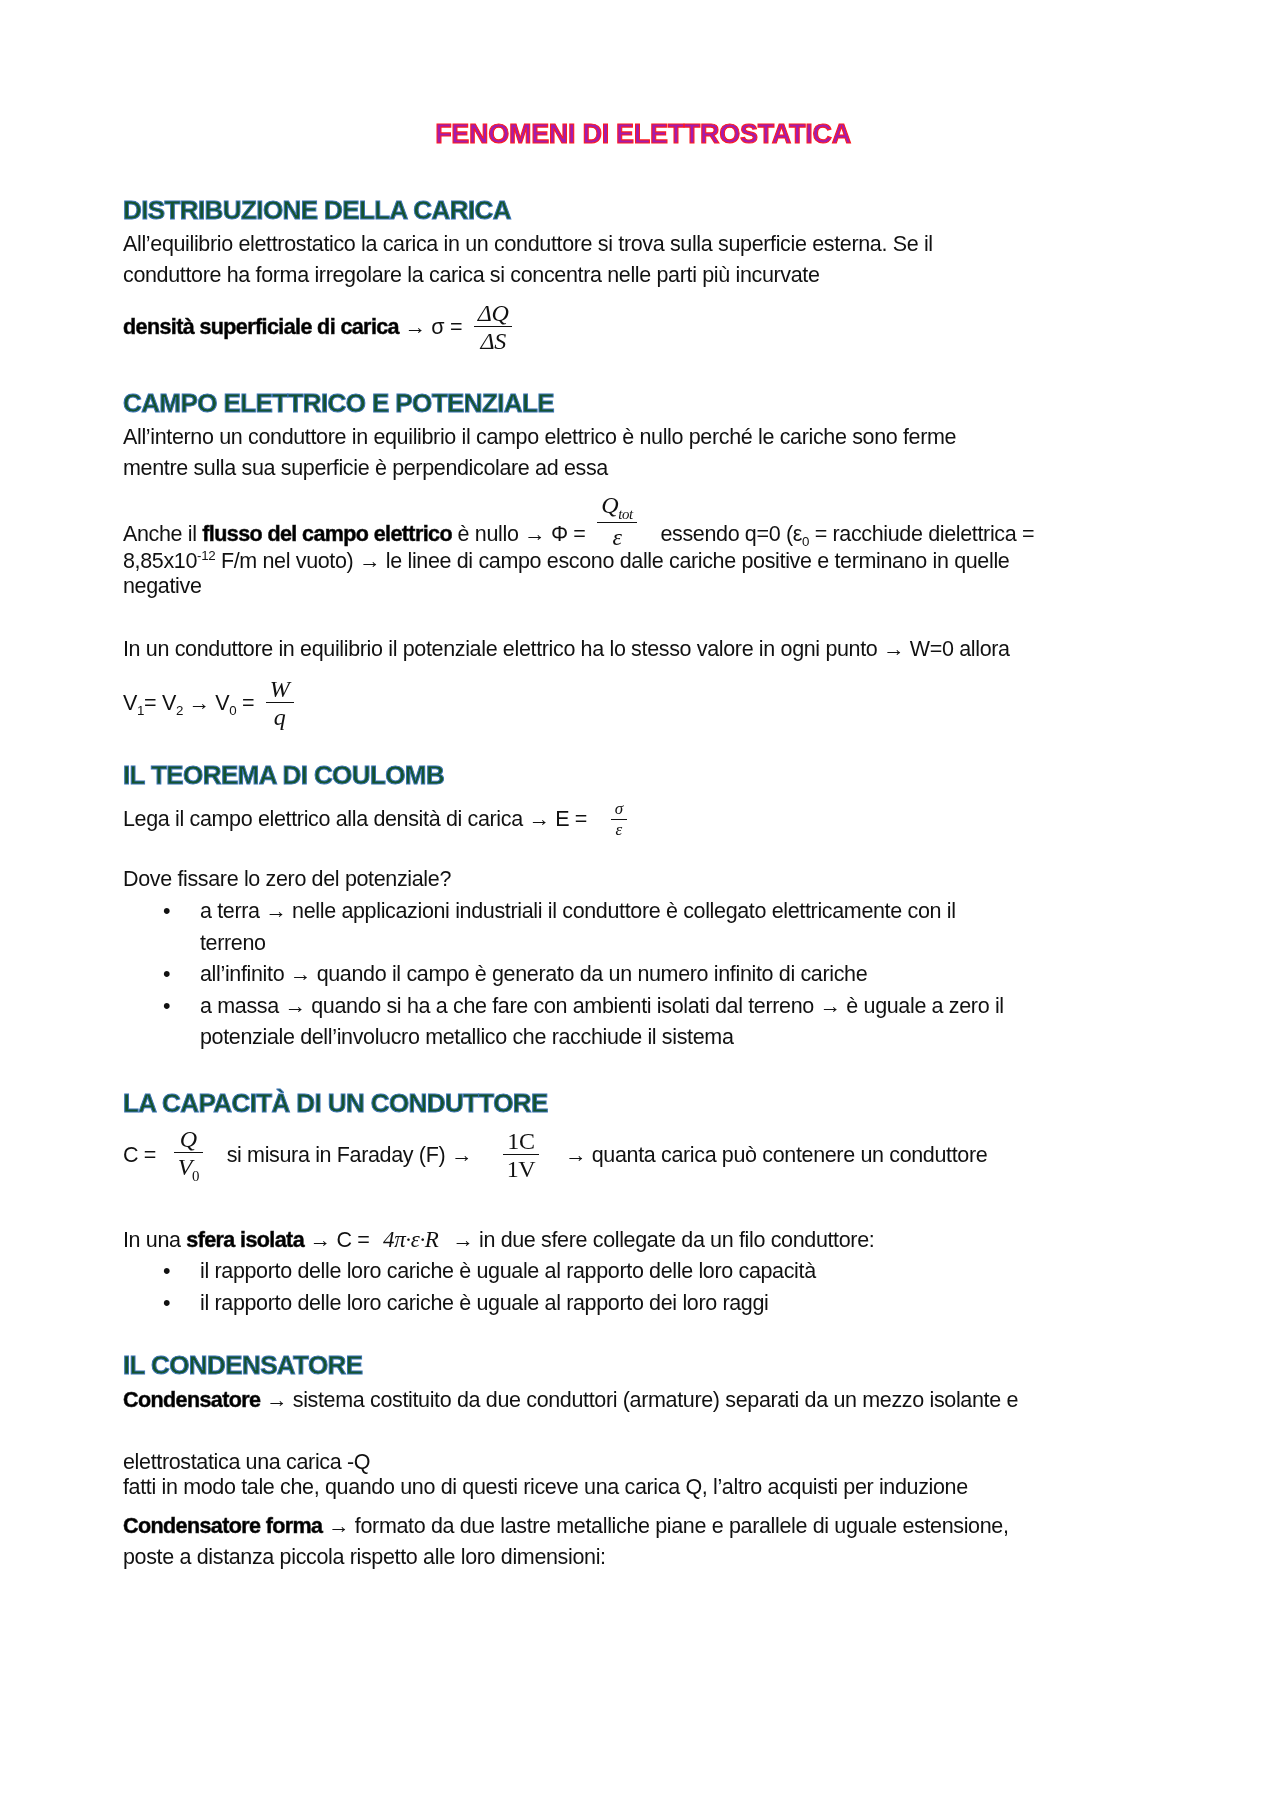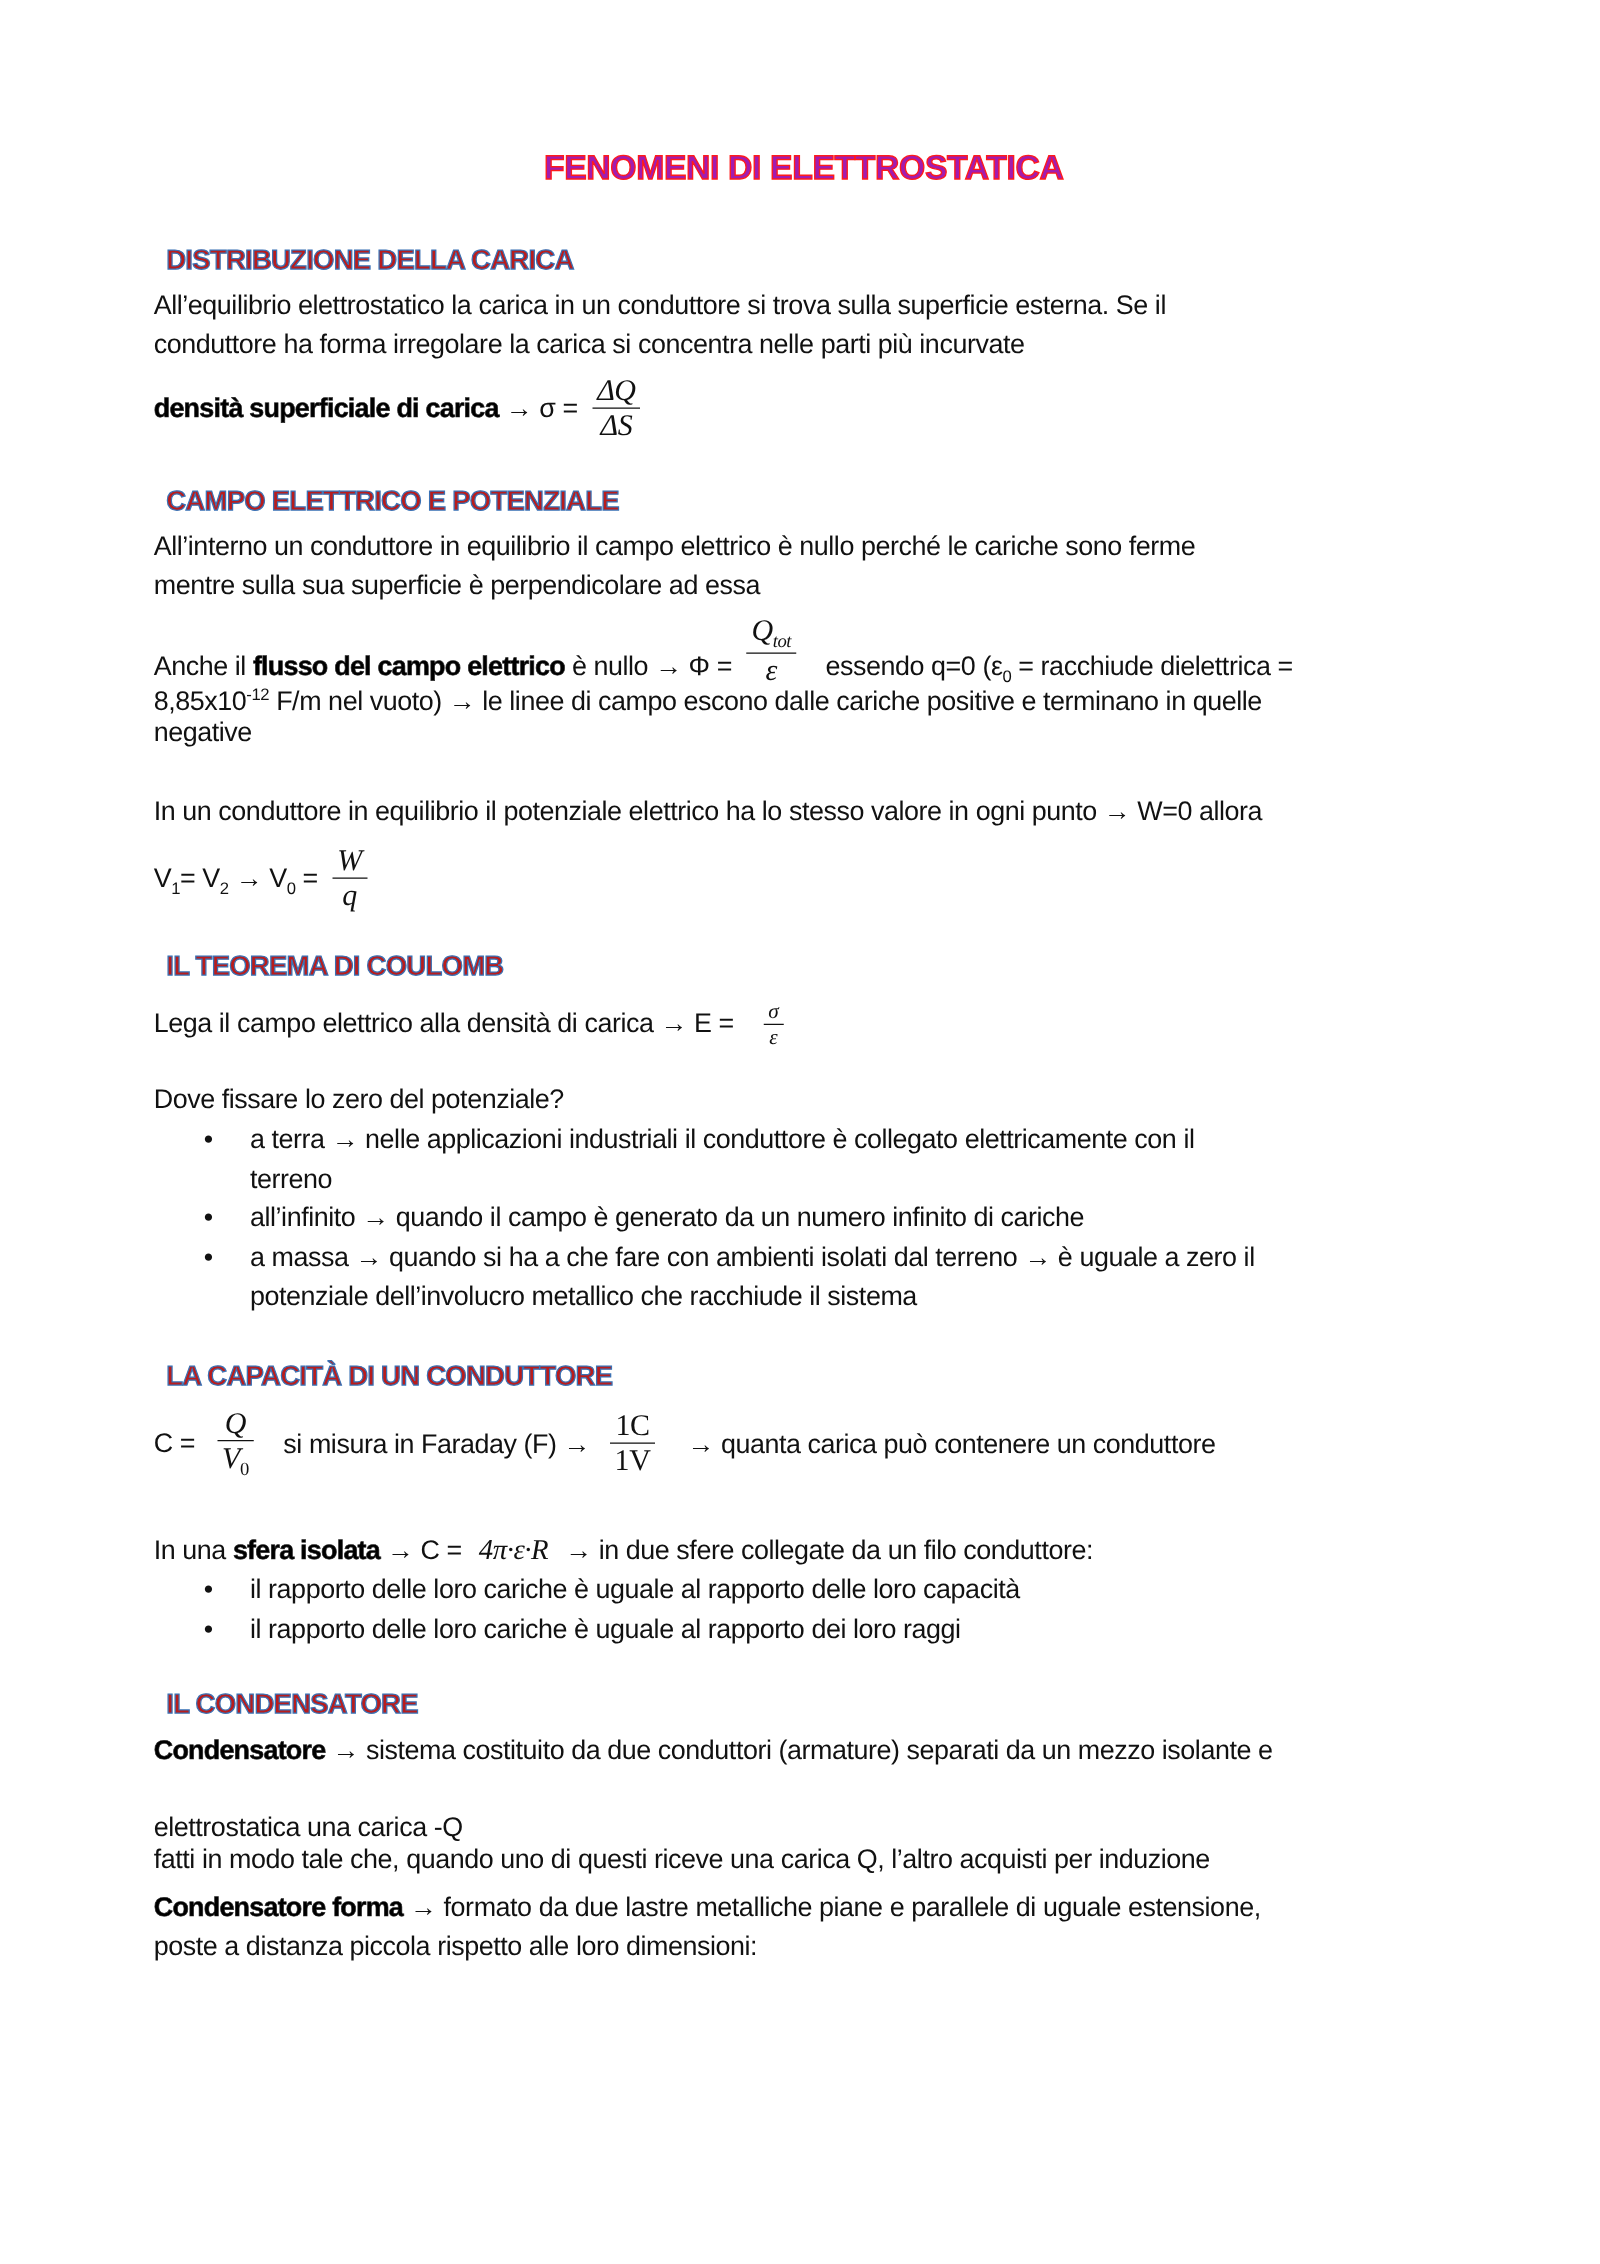--- a/index.html
+++ b/index.html
@@ -2,22 +2,22 @@
 <html><head>
   <meta charset="utf-8">
   <style>
     html, body { margin: 0; padding: 0; background: #ffffff; }
     body { width: 1280px; height: 1811px; position: relative; overflow: hidden;
            font-family: "Liberation Sans", "DejaVu Sans", sans-serif; color: #111; }
     .page { position: absolute; left: 123px; top: 0; width: 1040px; }
     .title { position: absolute; left: 0; width: 1040px; top: 119px; text-align: center;
              font-size: 27px; letter-spacing: -0.3px; font-weight: bold;
              color: #a21caf; -webkit-text-stroke: 1.1px #ff1a1a; }
-    .h { position: absolute; left: 10px; font-size: 22px; font-weight: bold; letter-spacing: -0.6px;
-         color: #b91c1c; -webkit-text-stroke: 1px #3a72b5; white-space: nowrap; }
+    .h { position: absolute; left: 0; font-size: 26px; font-weight: bold; letter-spacing: -0.6px;
+         color: #14532d; -webkit-text-stroke: 1px #3a72b5; white-space: nowrap; }
     .p { position: absolute; left: 0; font-size: 21.5px; line-height: 31.5px; white-space: nowrap;
          letter-spacing: -0.35px; }
     .term { font-weight: bold; color: #000000; -webkit-text-stroke: 0.5px #222; letter-spacing: -0.6px; }
     .math { font-family: "Liberation Serif", "DejaVu Serif", serif; font-style: italic; }
     .frac { display: inline-block; vertical-align: middle; text-align: center; margin: 0 6px;
             font-family: "Liberation Serif", "DejaVu Serif", serif; font-style: italic; }
     .frac .num { display: block; border-bottom: 1.3px solid #111; padding: 0 4px; line-height: 1.1; }
     .frac .den { display: block; padding: 0 4px; line-height: 1.2; }
     .frac.big { font-size: 24px; }
     .frac.small { font-size: 24px; }
@@ -86,21 +86,21 @@
   </div>
 
   <div class="h" style="top:1088px">LA CAPACITÀ DI UN CONDUTTORE</div>
   <div class="p" style="top:1126px">
     <span>C = </span>
     <span class="frac big" style="margin-left:12px">
       <span class="num">Q</span>
       <span class="den"><span>V</span><sub style="font-style:normal">0</sub></span>
     </span>
     <span style="margin-left:12px">si misura in Faraday (F) → </span>
-    <span class="frac big" style="font-style:normal; margin-left:10px">
+    <span class="frac big" style="font-style:normal; margin-left:25px">
       <span class="num">1C</span>
       <span class="den">1V</span>
     </span>
     <span style="margin-left:14px">→ quanta carica può contenere un conduttore</span>
   </div>
   <div class="p" style="top:1224px">
     <span>In una </span><span class="term">sfera isolata</span><span> → C = </span><span class="math" style="font-size:23px; margin:0 8px">4π·ε·R</span><span> → in due sfere collegate da un filo conduttore:</span>
   </div>
   <div class="bullets" style="top:1256px">
     <div class="li">il rapporto delle loro cariche è uguale al rapporto delle loro capacità</div>

